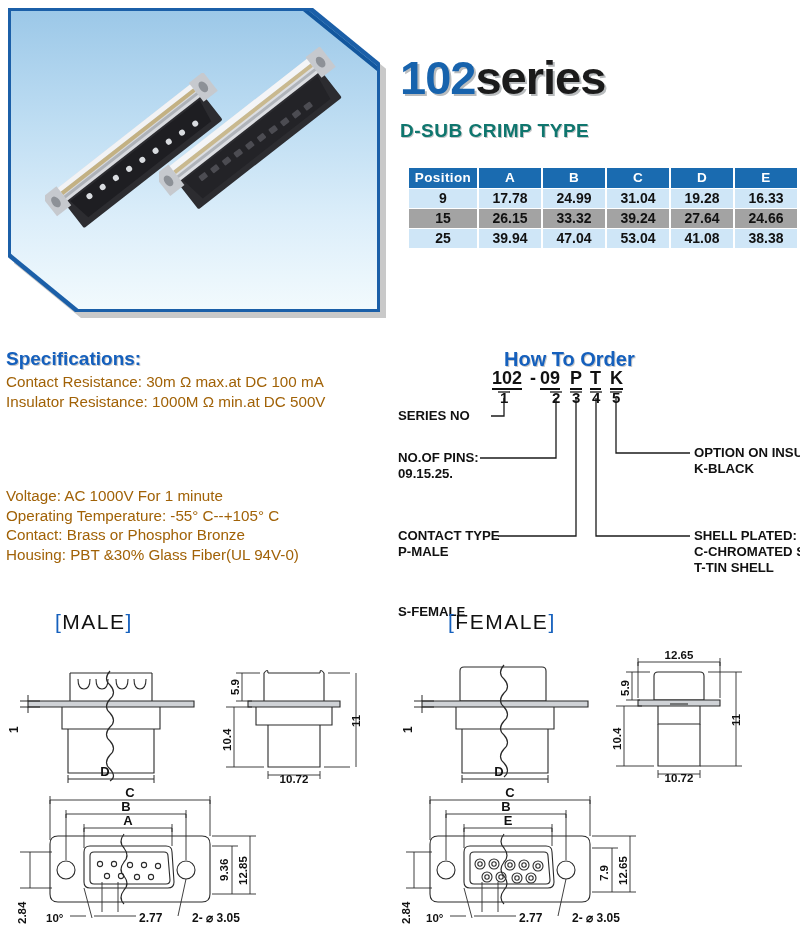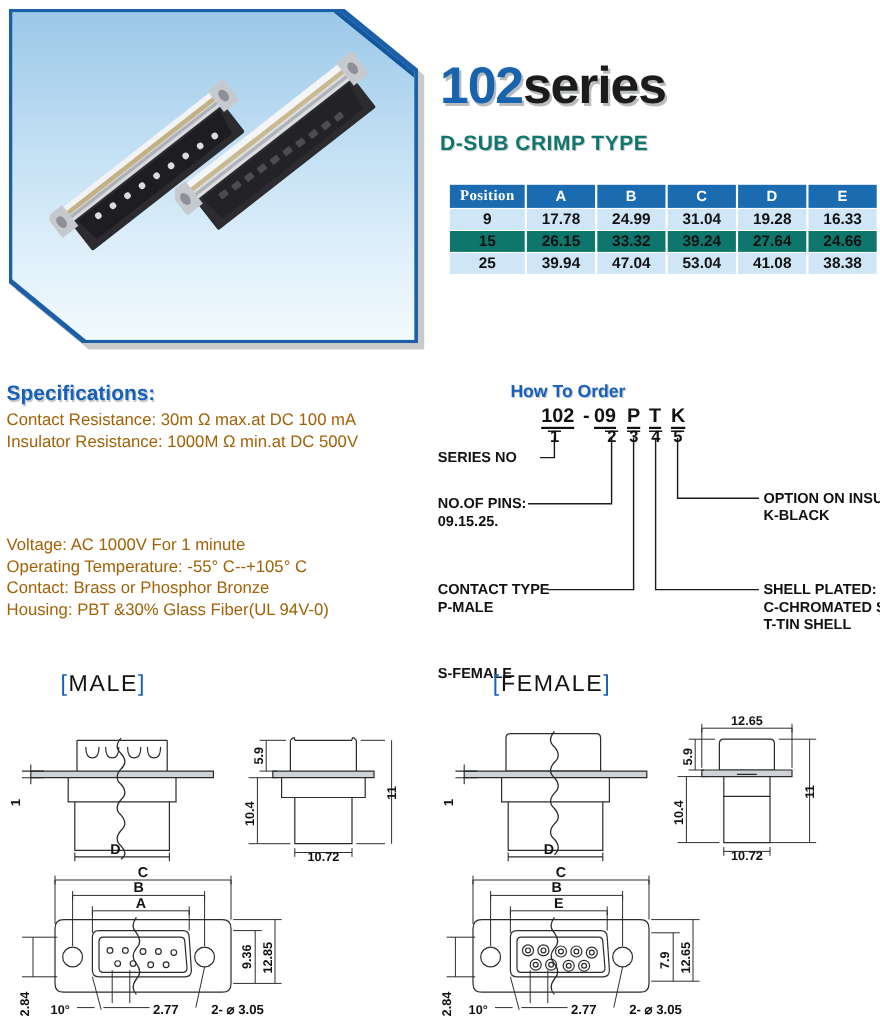--- a/index.html
+++ b/index.html
@@ -61,37 +61,37 @@
   .dim-table{
     position:absolute; left:407px; top:167px;
     border-collapse:separate; border-spacing:2px 1px;
     font-size:13px; font-weight:bold;
   }
   .dim-table th{
     background:#1a6bb0; color:#ffffff;
     padding:2px 0 3px 0; text-align:center;
     font-size:13.5px; letter-spacing:0.4px;
   }
-  .dim-table th.pos-col{ width:68px;font-family:Liberation Serif, serif; }
+  .dim-table th.pos-col{ width:68px; }
   .dim-table th.val-col{ width:62px; }
   .dim-table td{
     text-align:center; padding:1px 0 2px 0; color:#111;
     font-size:14px;
   }
   .row-a td{ background:#cfe6f7; }
-  .row-b td{ background:#0f766e; }
+  .row-b td{ background:#a3a3a3; }
 
   
   .h-blue{
     position:absolute; font-size:19px; font-weight:bold;
     color:#1560bd; text-shadow:1px 1px 0 #c6c8ca; white-space:nowrap;
   }
   .spec-head{ left:6px; top:348px; }
   .diel-head{ left:6px; top:462px; }
-  .order-head{ left:464px; top:348px; font-size:16px; }
+  .order-head{ left:504px; top:348px; font-size:20px; }
 
   .body-text{
     position:absolute; font-size:15.2px; color:#a16207; line-height:19.5px;
     white-space:nowrap;
   }
   .spec-body{ left:6px; top:372px; }
   .diel-body{ left:6px; top:486px; }
 
   
   .order-zone{ position:absolute; left:390px; top:340px; width:410px; height:245px; }

